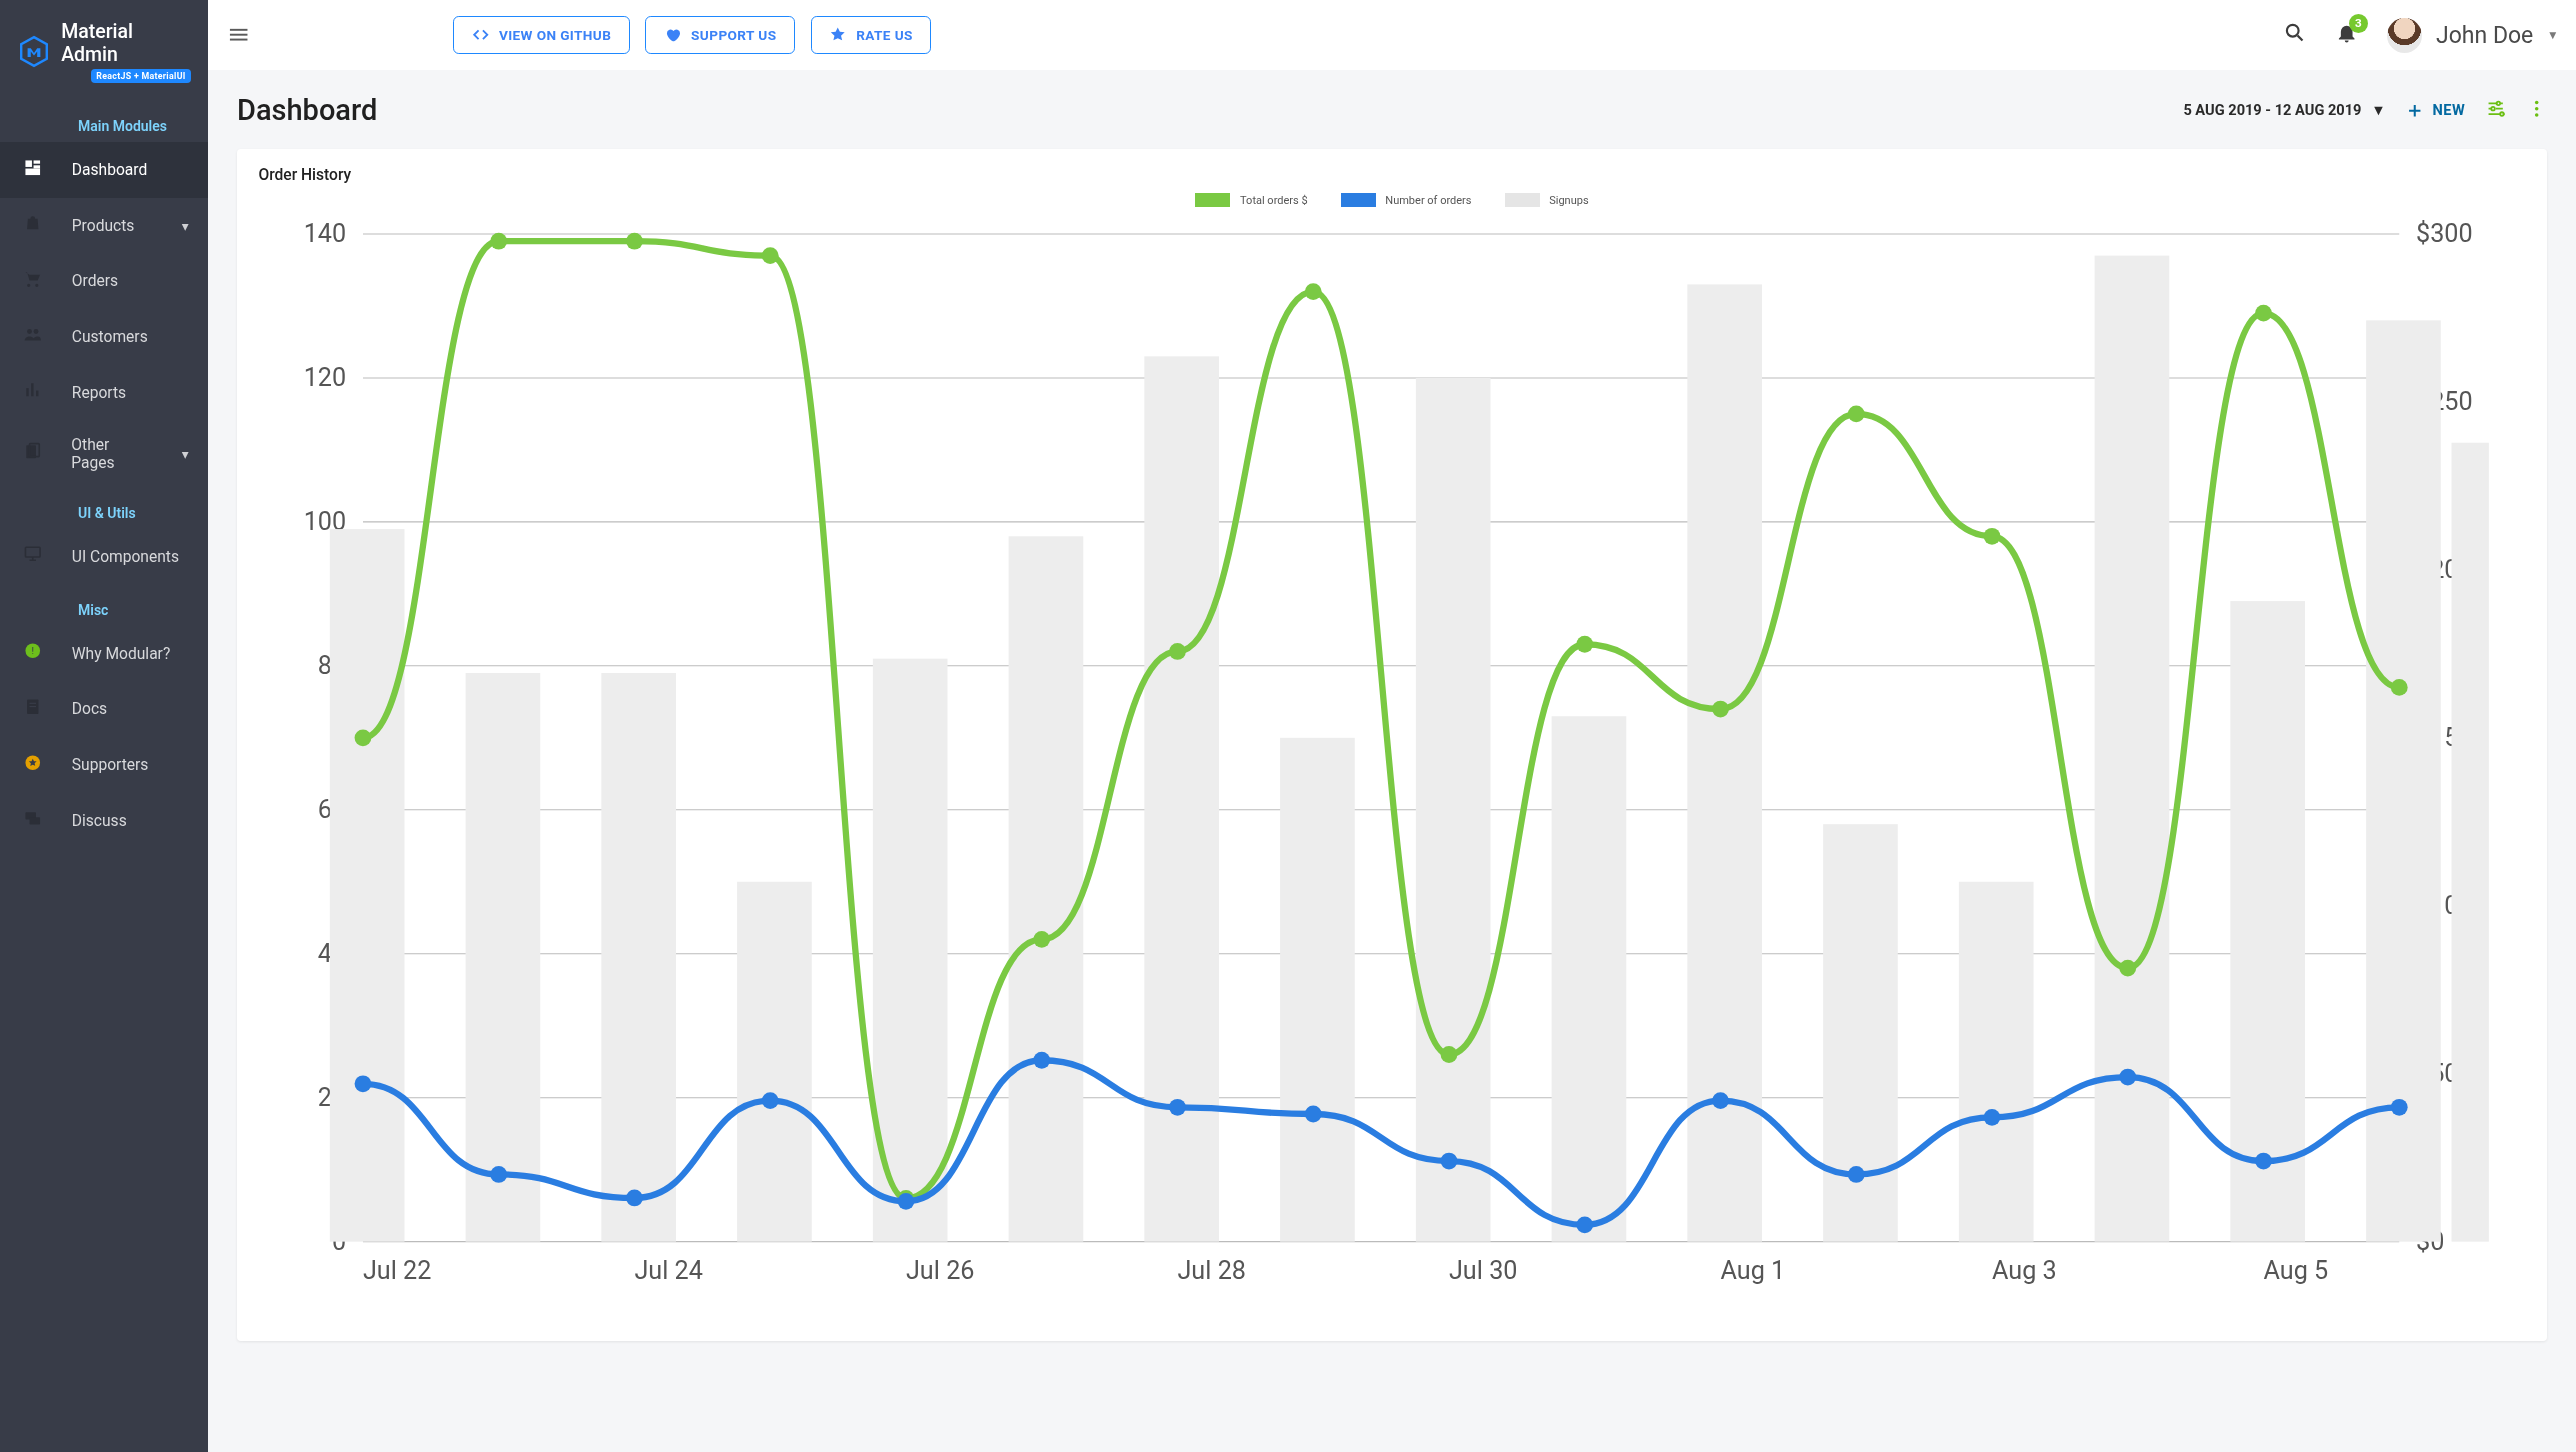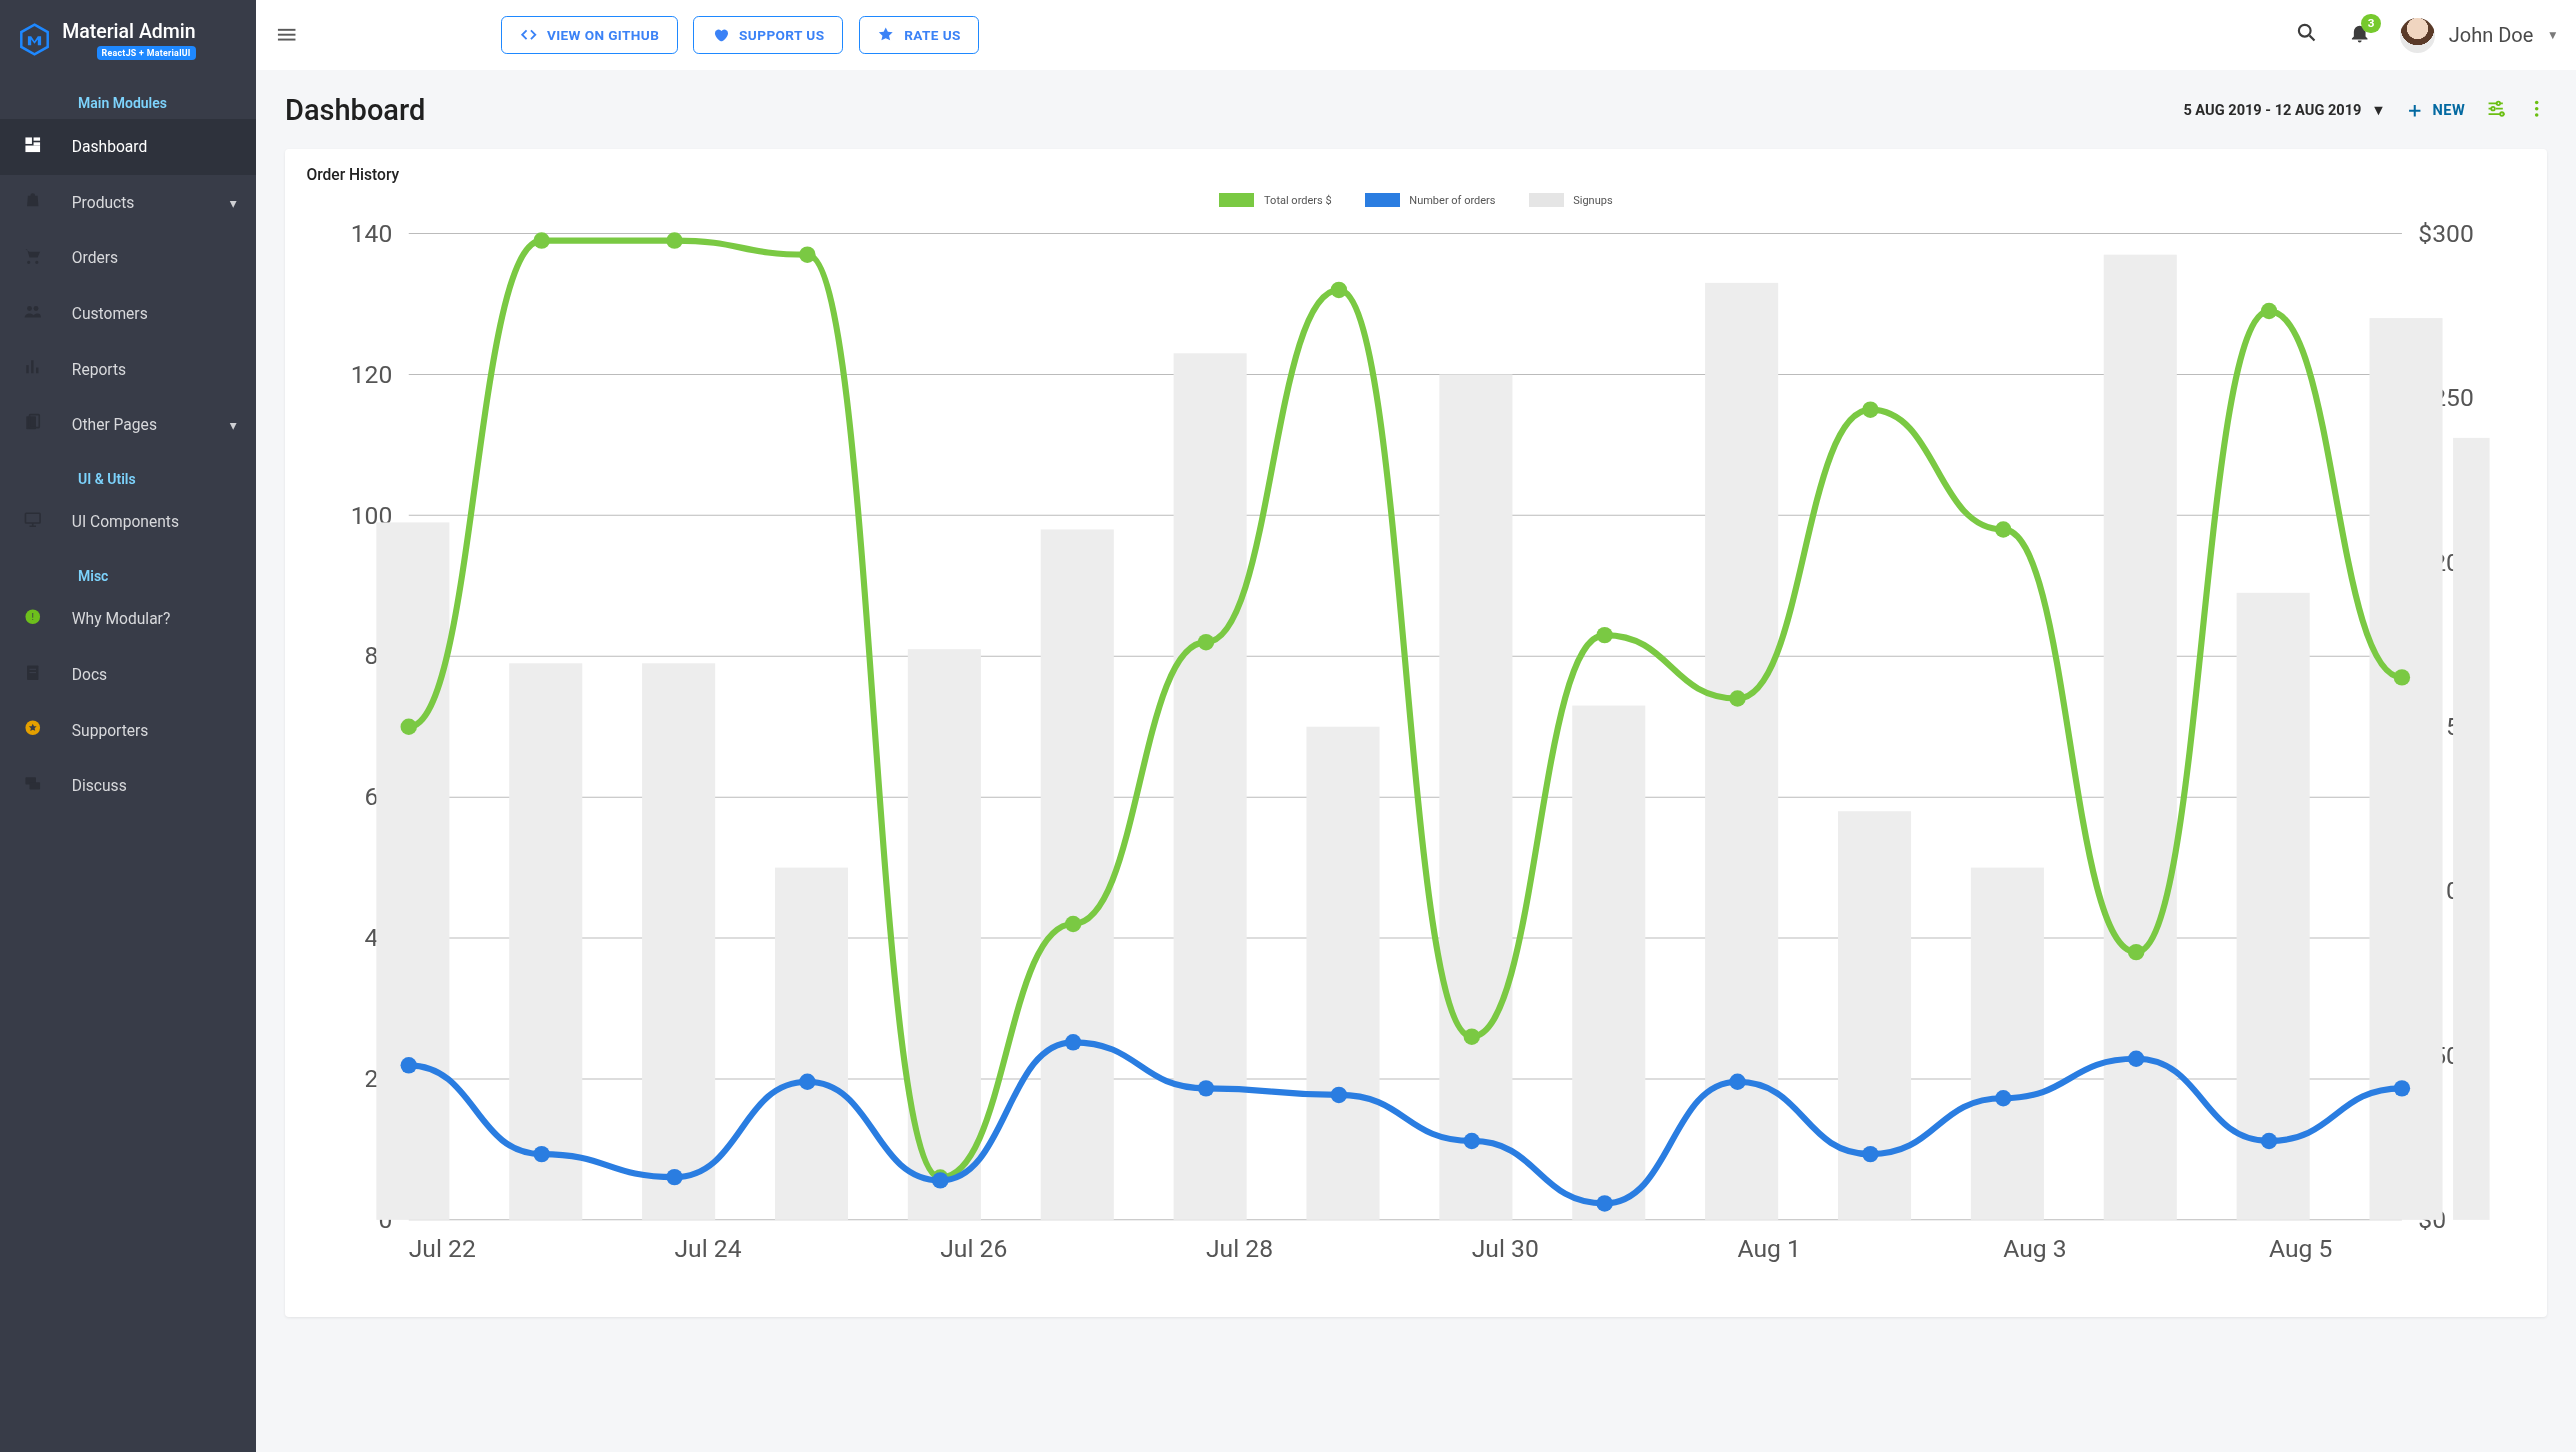--- a/index.html
+++ b/index.html
@@ -1,20 +1,20 @@
 <!DOCTYPE html>
 <html><head>
 <meta charset="utf-8">
 <style>
 * { box-sizing: border-box; margin: 0; padding: 0; }
 body { font-family: Roboto, -apple-system, BlinkMacSystemFont, "Segoe UI", Arial, sans-serif; background: #f5f6f8; color: #202020; overflow: hidden; }
 .app { display: flex; height: 100vh; }
 
 
-.sidebar { width: 256px; background: #383c48; color: #fff; display: flex; flex-direction: column; overflow-y: auto; }
+.sidebar { width: 208px; background: #383c48; color: #fff; display: flex; flex-direction: column; overflow-y: auto; }
 .brand { display: flex; align-items: center; padding: 19.5px 17.5px 17.5px; gap: 11.7px; }
 .brand-logo { width: 33px; height: 33px; }
 .brand-text { display:flex; flex-direction:column; }
 .brand-title { font-size: 19.5px; font-weight: 500; }
 .brand-badge { align-self:flex-end; margin-top:3.9px; background:#1e88ff; font-size:8.8px; font-weight:700; padding:1.9px 4.9px; border-radius:4px; letter-spacing:0.3px; }
 
 .side-section { font-size:14px; color:#7dd3fc; font-weight:600; padding: 17.5px 19.5px 7.8px 78px; }
 .side-item { display:flex; align-items:center; gap:27px; padding: 15.6px 19.5px 15.6px 21.4px; font-size:15.6px; color:#d8d9dc; cursor:pointer; }
 .side-item .s-icon { width:23.4px; text-align:center; color:#2b2e37; font-size:19.5px; }
 .side-item.active { background:#2e323c; color:#fff; }
@@ -28,21 +28,21 @@
 .topbar { height:70px; background:#fff; display:flex; align-items:center; padding:0 17.5px 0 9.7px; gap:17.5px; }
 .hamburger { width:43px; height:43px; display:flex; align-items:center; justify-content:center; color:#5a5a5a; cursor:pointer; }
 .top-actions { display:flex; gap:15.6px; margin-left: 175px; }
 .obtn { display:flex; align-items:center; gap:9.7px; border:1.9px solid #1e88ff; color:#3b82f6; font-weight:700; font-size:13.6px; padding:8.8px 17.5px; border-radius:5.8px; cursor:pointer; letter-spacing:0.4px; }
 .obtn svg { width:17.5px; height:17.5px; }
 .top-right { margin-left:auto; display:flex; align-items:center; gap:29px; }
 .icon-btn { color:#3c3c3c; cursor:pointer; position:relative; }
 .badge { position:absolute; top:-7.8px; right:-9.7px; background:#76c92e; color:#fff; font-size:11.7px; font-weight:700; border-radius:50%; width:19.5px; height:19.5px; display:flex; align-items:center; justify-content:center; }
 .user { display:flex; align-items:center; gap:13.6px; cursor:pointer; }
 .avatar { width:35px; height:35px; border-radius:50%; background: radial-gradient(circle at 50% 30%, #f0d5c0 0 35%, #5a3a28 36% 55%, #e8e8e8 56% 100%); }
-.user-name { font-size:20px; color:#4a4a4a; }
+.user-name { font-size:23px; color:#4a4a4a; }
 .user .caret { color:#7a7a7a; font-size:11.7px; }
 
 
 .content { padding: 23.4px 29px; overflow:auto; }
 .page-head { display:flex; align-items:center; margin-bottom:21.4px; }
 .page-title { font-size:29px; font-weight:500; color:#202020; }
 .head-right { margin-left:auto; display:flex; align-items:center; gap:19.5px; }
 .range { font-size:14.6px; font-weight:700; color:#2a2a2a; display:flex; align-items:center; gap:9.7px; cursor:pointer; }
 .new-btn { display:flex; align-items:center; gap:7.8px; color:#0369a1; font-weight:700; font-size:14.6px; cursor:pointer; letter-spacing:0.5px; }
 .gicon { color:#6bbf13; cursor:pointer; }

